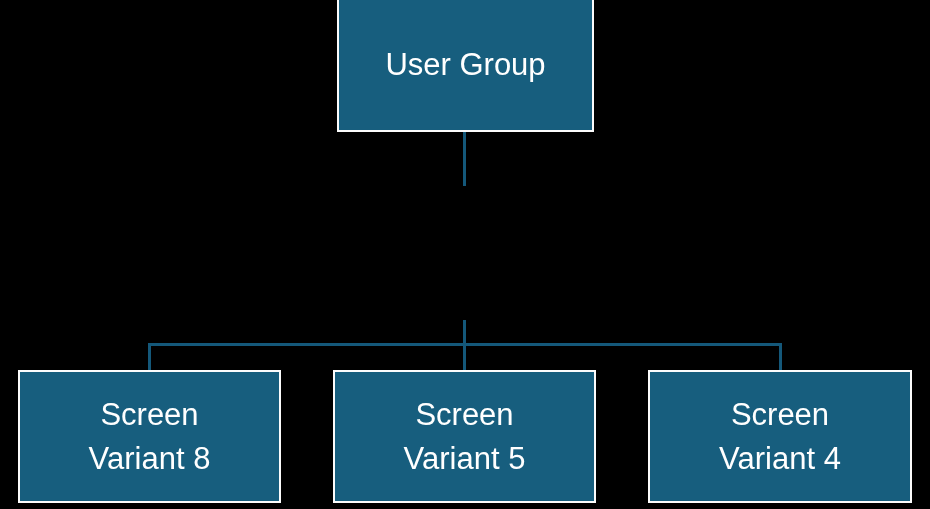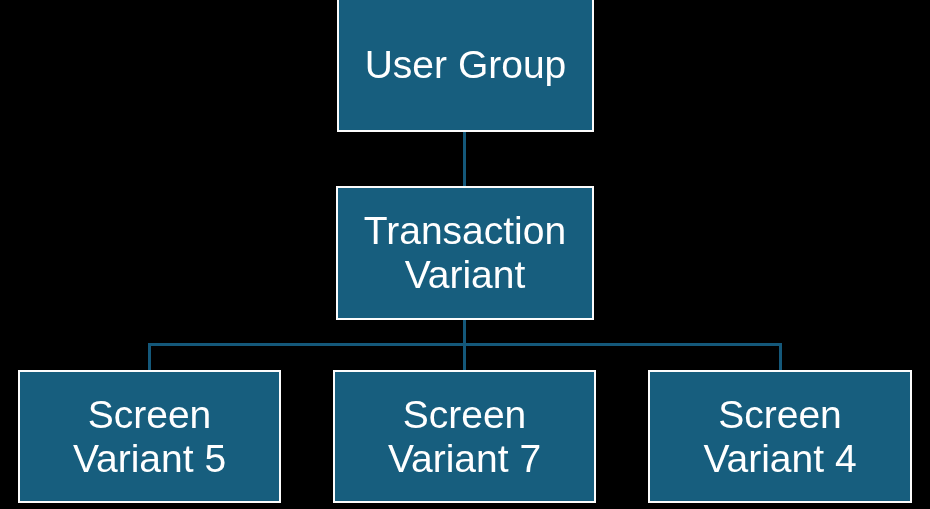--- a/index.html
+++ b/index.html
@@ -19,21 +19,21 @@
     position: absolute;
     background: #175E7E;
     border: 2px solid #FCFCFC;
     box-sizing: border-box;
     display: flex;
     flex-direction: column;
     align-items: center;
     justify-content: center;
     text-align: center;
     color: #FFFFFF;
-    font-size: 39px;
+    font-size: 31px;
     line-height: 44px;
     font-weight: 400;
   }
   .node span { display: block; }
   .node.root {
     border-top: none; 
   }
   .connector {
     position: absolute;
     background: #14587A;
@@ -58,33 +58,29 @@
   <div class="connector" id="edge-ug-tv"></div>
   <div class="connector" id="edge-tv-stem"></div>
   <div class="connector" id="edge-rail"></div>
   <div class="connector" id="edge-drop-left"></div>
   <div class="connector" id="edge-drop-right"></div>
 
   <div class="node root" id="node-user-group">
     <span>User Group</span>
   </div>
 
-  <div class="node" id="node-transaction-variant">
-    <span>Transaction</span>
-    <span>Variant</span>
-  </div>
 
   <div class="node" id="node-screen-variant-1">
     <span>Screen</span>
-    <span>Variant 5</span>
+    <span>Variant 8</span>
   </div>
 
   <div class="node" id="node-screen-variant-2">
     <span>Screen</span>
-    <span>Variant 7</span>
+    <span>Variant 5</span>
   </div>
 
   <div class="node" id="node-screen-variant-3">
     <span>Screen</span>
     <span>Variant 4</span>
   </div>
 
 </div>
 
 </body></html>

